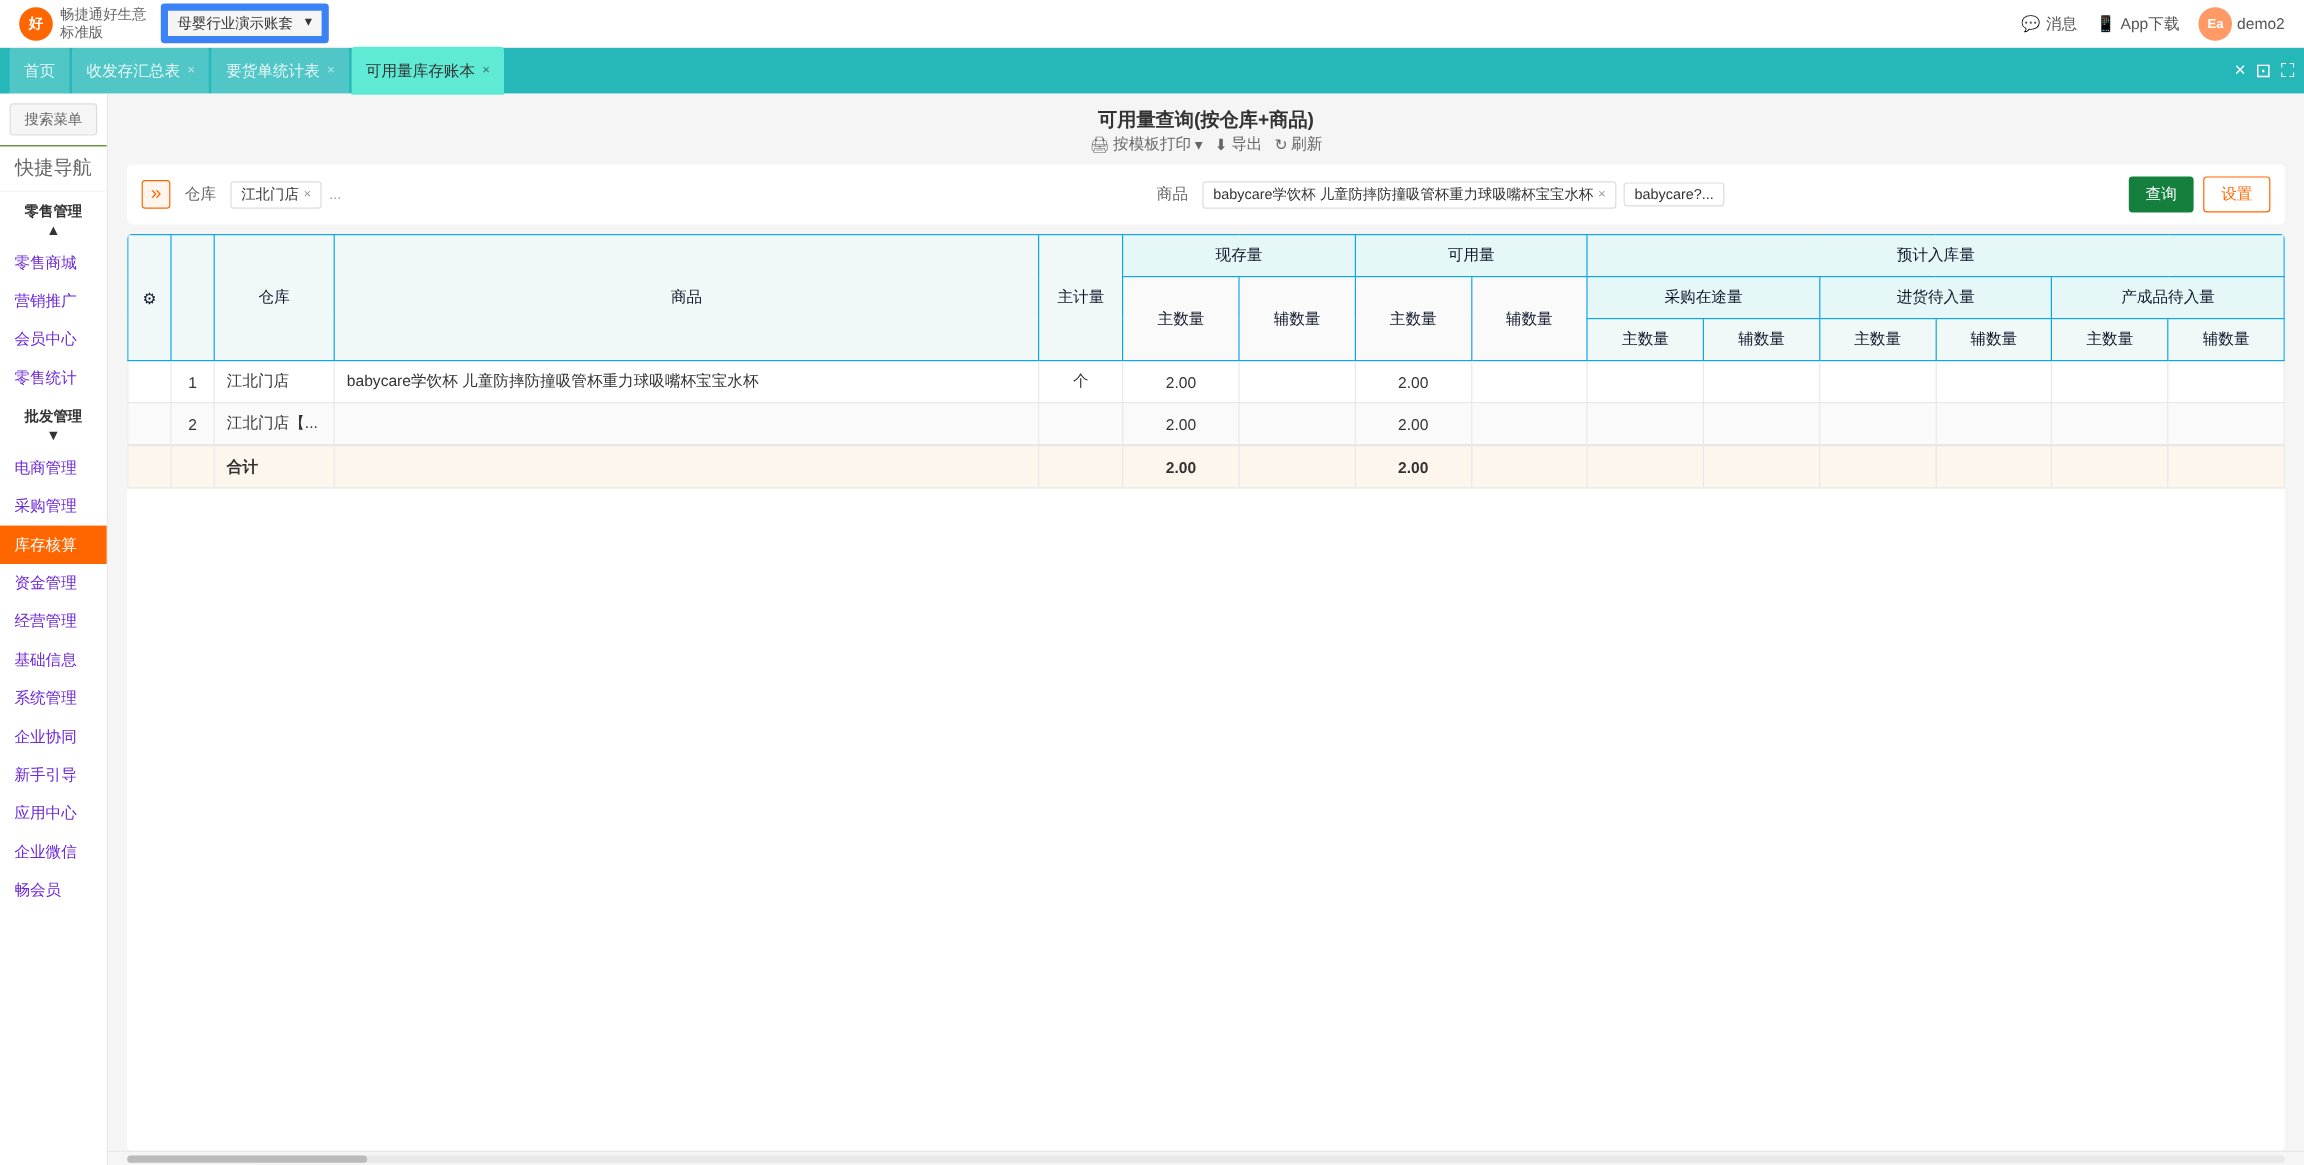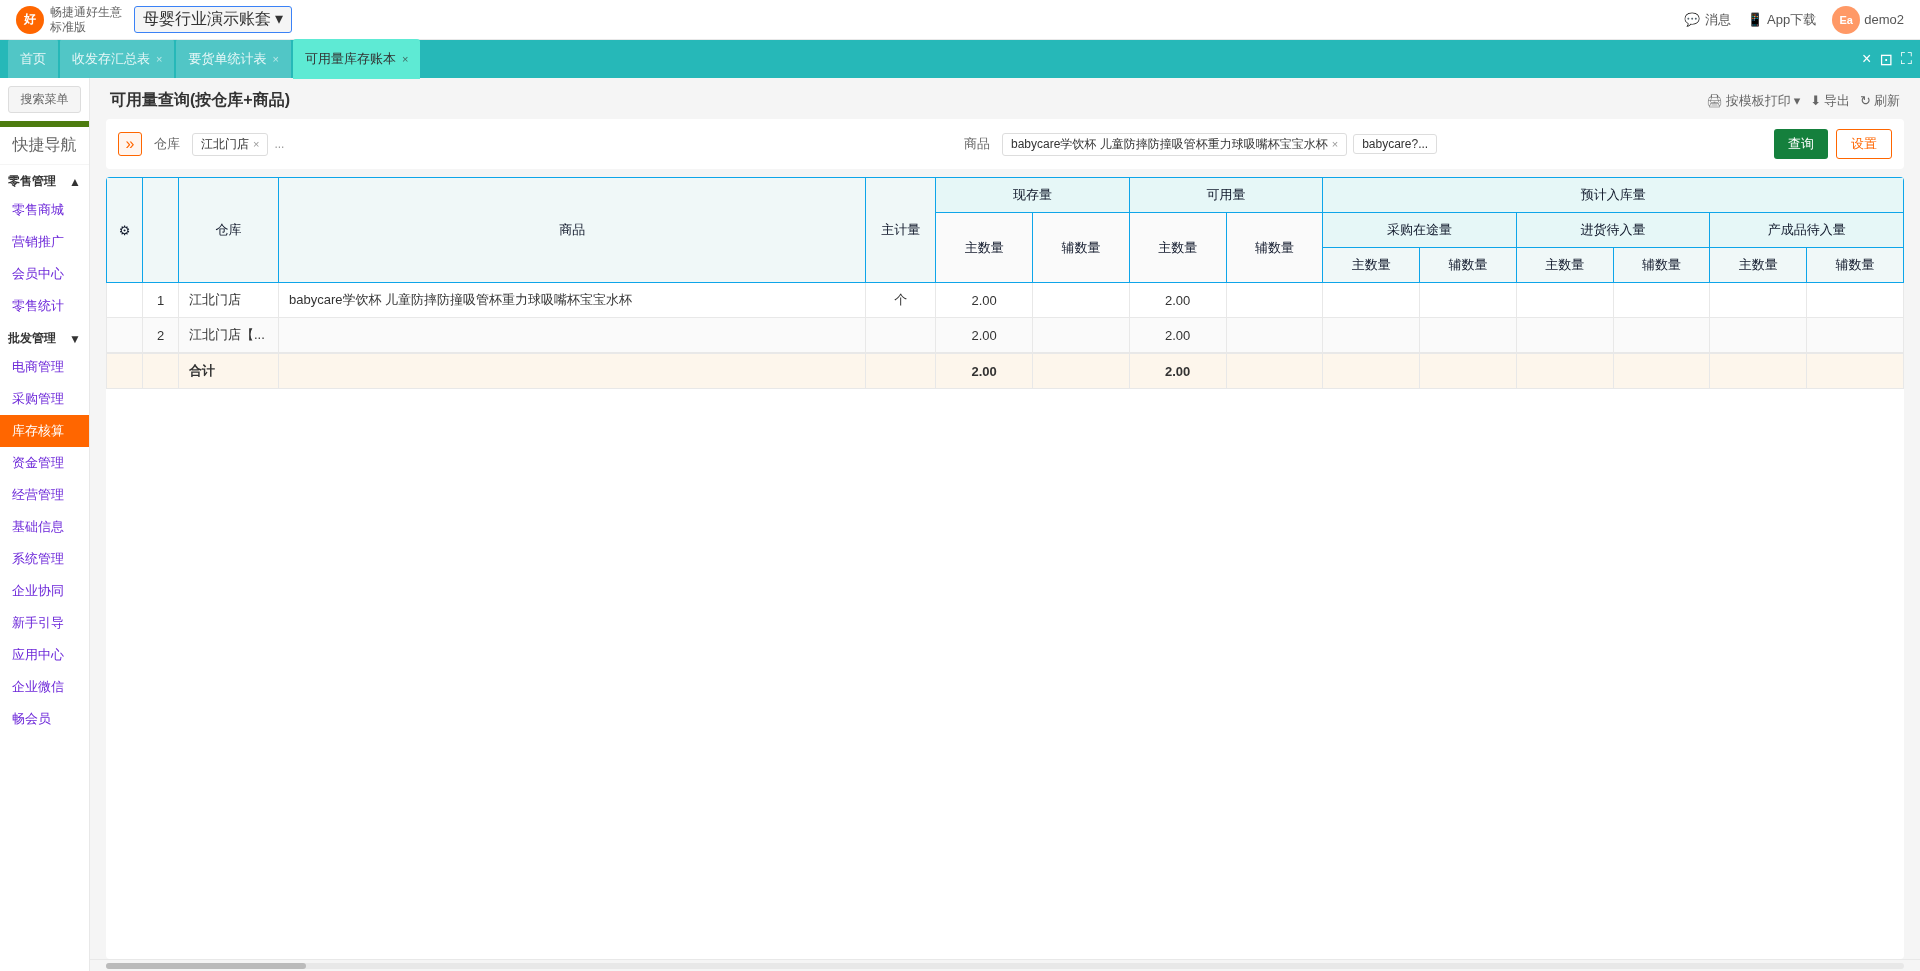--- a/index.html
+++ b/index.html
@@ -13,21 +13,21 @@
       align-items: center;
       justify-content: space-between;
       padding: 0 16px;
       border-bottom: 1px solid #e8e8e8;
       flex-shrink: 0;
     }
     .top-bar-left { display: flex; align-items: center; gap: 12px; }
     .logo-area { display: flex; align-items: center; gap: 6px; }
     .logo-icon { width: 28px; height: 28px; background: #ff6600; border-radius: 50%; display: flex; align-items: center; justify-content: center; color: white; font-size: 12px; font-weight: bold; }
     .logo-text { font-size: 12px; color: #666; line-height: 1.2; }
-    .industry-selector { display: flex; align-items: flex-start; gap: 4px; background: #f5f5f5; border: 1px solid #3b82f6; border-radius: 3px; padding: 2px 8px; cursor: pointer; font-size: 16px; color: #333; min-width: 140px; justify-content: space-between; }
+    .industry-selector { display: flex; align-items: flex-start; gap: 4px; background: #f5f5f5; border: 6px solid #3b82f6; border-radius: 3px; padding: 2px 8px; cursor: pointer; font-size: 12px; color: #333; min-width: 140px; justify-content: space-between; }
     .top-bar-right { display: flex; align-items: center; gap: 16px; font-size: 13px; color: #555; }
     .top-right-item { display: flex; align-items: center; gap: 4px; cursor: pointer; }
     .avatar { width: 28px; height: 28px; background: #ff9966; border-radius: 50%; display: flex; align-items: center; justify-content: center; color: white; font-size: 11px; font-weight: bold; }
 
     
     .tab-bar {
       background: #26b8b8;
       height: 38px;
       display: flex;
       align-items: center;
@@ -65,21 +65,21 @@
       width: 90px;
       background: #fff;
       border-right: 1px solid #e8e8e8;
       display: flex;
       flex-direction: column;
       flex-shrink: 0;
       overflow-y: auto;
     }
     .sidebar-search {
       padding: 8px;
-      border-bottom: 6px solid #4d7c0f;
+      border-bottom: 1px solid #4d7c0f;
     }
     .sidebar-search-btn {
       width: 100%;
       background: #f5f5f5;
       border: 1px solid #ddd;
       border-radius: 3px;
       padding: 4px 6px;
       font-size: 12px;
       color: #666;
       cursor: pointer;
@@ -94,40 +94,42 @@
       border-bottom: 1px solid #f5f5f5;
     }
     .sidebar-section {
       display: flex;
       align-items: center;
       justify-content: space-between;
       padding: 8px 8px 4px 8px;
       font-size: 12px;
       color: #333;
       font-weight: bold;
+      flex-direction: column;
     }
     .sidebar-menu-item {
       padding: 7px 12px;
       font-size: 13px;
       color: #6d28d9;
       cursor: pointer;
       text-align: left;
     }
     .sidebar-menu-item.active { background: #ff6600; color: #fff; }
 
     
     .content { flex: 1; overflow: auto; background: #f5f5f5; display: flex; flex-direction: column; }
 
     
     .page-header {
       background: #f5f5f5;
       padding: 12px 20px 8px 20px;
       display: flex;
       align-items: center;
       justify-content: space-between;
+      flex-direction: column;
     }
     .page-title { font-size: 16px; font-weight: bold; color: #333; }
     .page-actions { display: flex; align-items: center; gap: 10px; font-size: 13px; color: #666; }
     .page-action-item { display: flex; align-items: center; gap: 3px; cursor: pointer; }
 
     
     .filter-bar {
       background: #fff;
       margin: 0 16px 8px 16px;
       border-radius: 4px;

